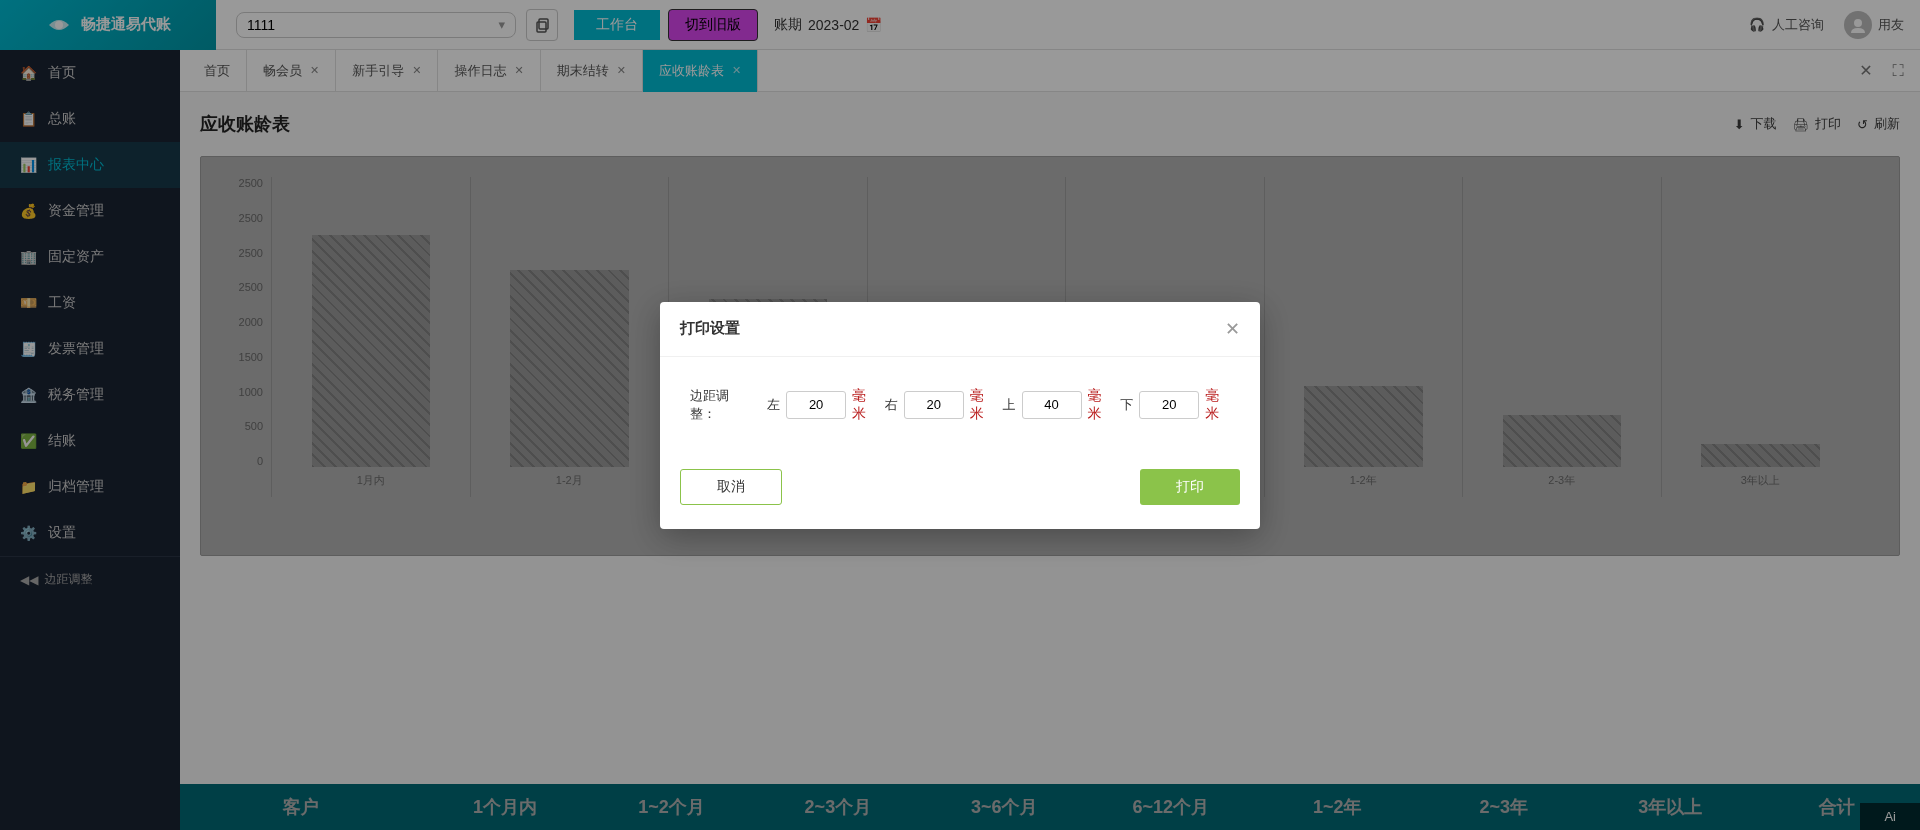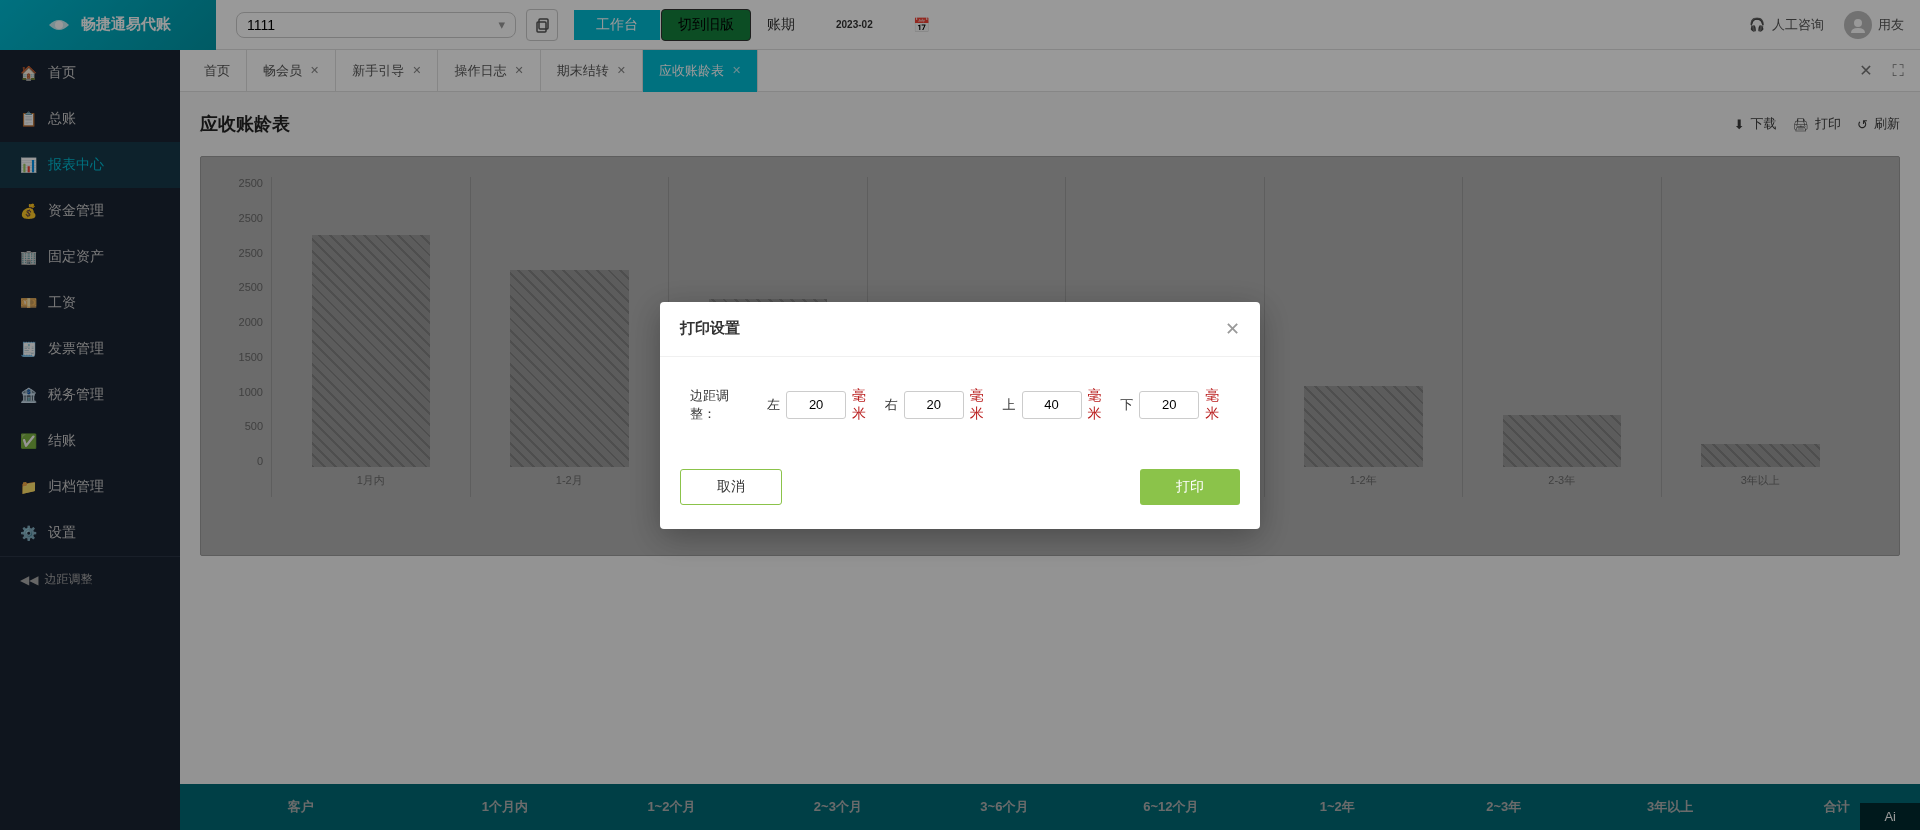--- a/index.html
+++ b/index.html
@@ -7,24 +7,24 @@
 
     
     .header { height: 50px; background: #fff; display: flex; align-items: center; padding: 0 16px; border-bottom: 1px solid #e0e0e0; flex-shrink: 0; }
     .logo { width: 216px; height: 50px; background: linear-gradient(135deg, #00bcd4, #0097a7); display: flex; align-items: center; justify-content: center; color: #fff; font-size: 15px; font-weight: bold; flex-shrink: 0; margin-left: -16px; }
     .logo-icon { width: 28px; height: 28px; margin-right: 8px; }
     .company-selector { display: flex; align-items: center; margin-left: 20px; border: 1px solid #ccc; border-radius: 8px; padding: 4px 10px; min-width: 280px; cursor: pointer; }
     .company-name { flex: 1; font-size: 14px; }
     .chevron-icon { color: #999; margin-left: 8px; }
     .copy-btn { margin-left: 10px; width: 32px; height: 32px; border: 1px solid #ccc; border-radius: 4px; background: #fff; cursor: pointer; display: flex; align-items: center; justify-content: center; color: #555; }
     .workbench-btn { margin-left: 16px; background: #00bcd4; color: #fff; border: none; border-radius: 0; padding: 6px 22px; font-size: 14px; cursor: pointer; }
-    .old-version-btn { margin-left: 1px; border: 1px solid #333; background: #15803d; border-radius: 4px; padding: 6px 16px; font-size: 14px; cursor: pointer; }
-    .period-section { margin-left: 16px; display: flex; align-items: center; color: #333; font-size: 14px; gap: 35px; }
+    .old-version-btn { margin-left: 8px; border: 1px solid #333; background: #d946ef; border-radius: 4px; padding: 6px 16px; font-size: 14px; cursor: pointer; }
+    .period-section { margin-left: 16px; display: flex; align-items: center; color: #333; font-size: 14px; }
     .period-label { margin-right: 6px; }
-    .period-value { font-size: 10px; font-weight: bold; margin-right: 6px; }
+    .period-value { font-size: 14px; font-weight: normal; margin-right: 6px; }
     .calendar-icon { color: #00bcd4; }
     .header-right { margin-left: auto; display: flex; align-items: center; gap: 20px; }
     .support-btn { display: flex; align-items: center; gap: 6px; color: #555; cursor: pointer; font-size: 13px; }
     .user-btn { display: flex; align-items: center; gap: 6px; color: #555; cursor: pointer; font-size: 13px; }
     .avatar { width: 28px; height: 28px; border-radius: 50%; background: #bdbdbd; display: flex; align-items: center; justify-content: center; color: #fff; font-size: 12px; }
 
     
     .main-layout { display: flex; flex: 1; overflow: hidden; }
 
     
@@ -60,21 +60,21 @@
     .chart-y-axis { position: absolute; left: 0; top: 0; bottom: 30px; width: 50px; display: flex; flex-direction: column; justify-content: space-between; align-items: flex-end; padding-right: 8px; }
     .y-label { font-size: 11px; color: #999; }
     .chart-body { position: absolute; left: 50px; right: 20px; top: 0; bottom: 30px; display: flex; gap: 0; }
     .chart-bars-group { flex: 1; display: flex; align-items: flex-end; justify-content: center; position: relative; border-left: 1px solid #e0e0e0; }
     .chart-bar { width: 60%; background: repeating-linear-gradient(45deg, #9e9e9e, #9e9e9e 2px, #ccc 2px, #ccc 8px); opacity: 0.7; }
     .chart-x-axis { position: absolute; left: 50px; right: 20px; bottom: 0; height: 30px; display: flex; }
     .x-label { flex: 1; text-align: center; font-size: 11px; color: #999; padding-top: 6px; border-left: 1px solid #e0e0e0; }
 
     
     .table-header { height: 46px; background: #0097a7; display: flex; align-items: center; flex-shrink: 0; }
-    .table-header-cell { flex: 1; color: #fff; text-align: center; font-size: 13px; font-weight: bold; padding: 0 8px; }
+    .table-header-cell { flex: 1; color: #fff; text-align: center; font-size: 18px; font-weight: bold; padding: 0 8px; }
     .table-header-cell:first-child { flex: 1.5; }
 
     
     .overlay { position: fixed; top: 0; left: 0; right: 0; bottom: 0; background: rgba(0,0,0,0.4); z-index: 1000; display: flex; align-items: center; justify-content: center; }
 
     
     .dialog { background: #fff; border-radius: 4px; width: 600px; box-shadow: 0 8px 32px rgba(0,0,0,0.3); }
     .dialog-header { display: flex; align-items: center; justify-content: space-between; padding: 16px 20px; border-bottom: 1px solid #f0f0f0; }
     .dialog-title { font-size: 15px; font-weight: bold; color: #333; }
     .dialog-close { cursor: pointer; color: #999; font-size: 18px; }

